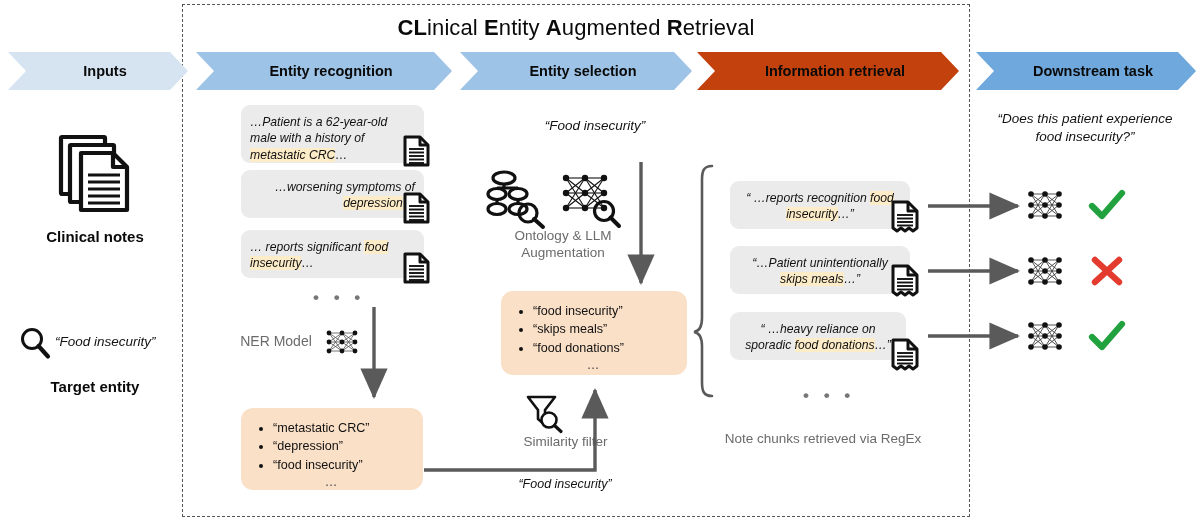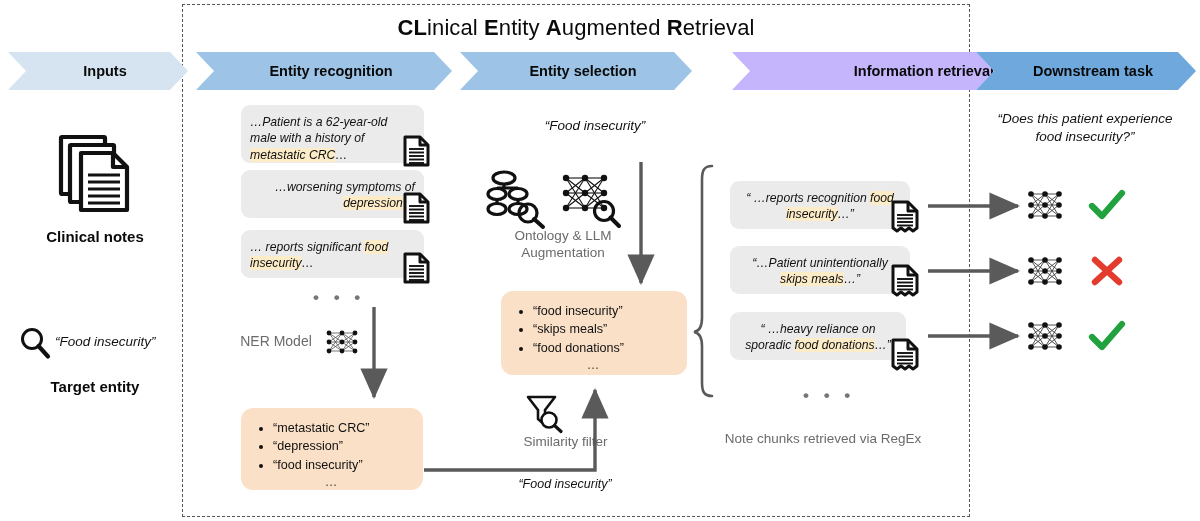--- a/index.html
+++ b/index.html
@@ -80,21 +80,21 @@
   <div class="arrow-band">
     <div class="arw first" style="left:8px;width:180px;background:#d6e4f2;">
       <span>Inputs</span>
     </div>
     <div class="arw" style="left:460px;width:232px;background:#9dc3e6;">
       <span>Entity selection</span>
     </div>
     <div class="arw" style="left:196px;width:256px;background:#9dc3e6;">
       <span>Entity recognition</span>
     </div>
-    <div class="arw" style="left:732px;width:262px;background:#c4b5fd;justify-content:flex-end;">
+    <div class="arw" style="left:697px;width:262px;background:#c2410c;">
       <span>Information retrieval</span>
     </div>
     <div class="arw" style="left:976px;width:220px;background:#6fa8dc;">
       <span>Downstream task</span>
     </div>
   </div>
 
   <div style="position:absolute;left:57px;top:133px;">
     <svg width="78" height="78" viewBox="0 0 78 78">
       <g fill="#fff" stroke="#111" stroke-width="4.2">

